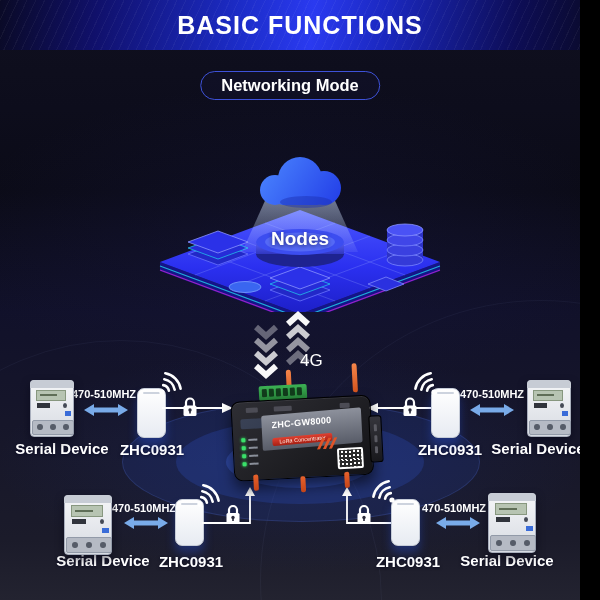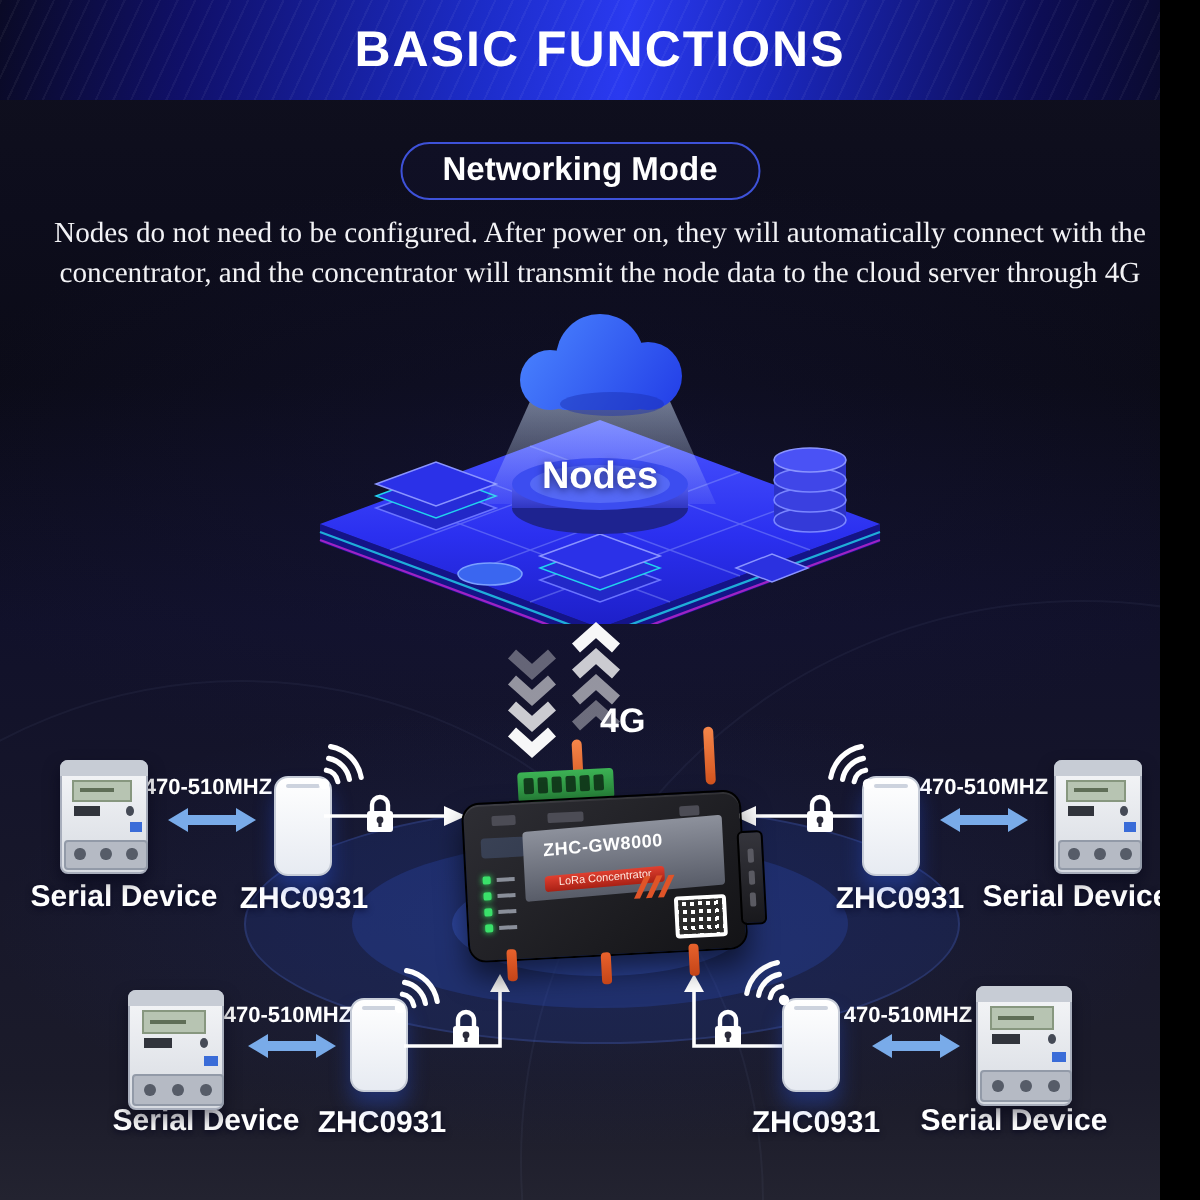--- a/index.html
+++ b/index.html
@@ -25,21 +25,21 @@
   .pill{position:absolute;left:50%;top:71px;transform:translateX(-50%);
     padding:4px 20px;border:1.5px solid #3e52d9;border-radius:17px;
     background:rgba(18,18,44,.55);font-size:16.5px;font-weight:600;white-space:nowrap;}
   .description{position:absolute;left:18px;top:107px;width:564px;text-align:center;
     font-family:"Liberation Serif",serif;font-size:14.6px;line-height:1.38;color:#f2f2f5;}
   
   .server-wrap{position:absolute;left:150px;top:150px;width:300px;height:162px;}
   .server-label{position:absolute;left:250px;top:228px;width:100px;text-align:center;
     font-size:19px;font-weight:bold;z-index:3;text-shadow:0 1px 4px rgba(0,0,40,.6);}
   
-  .uplink-label{position:absolute;left:300px;top:351px;width:44px;font-size:17px;font-weight:bold;}
+  .uplink-label{position:absolute;left:300px;top:351px;width:44px;font-size:17px;font-weight:normal;}
   
   .ripple{position:absolute;border-radius:50%;}
   .ripple.outer{left:122px;top:402px;width:356px;height:118px;
     background:rgba(43,78,205,.15);border:1px solid rgba(95,125,235,.20);}
   .ripple.mid{left:176px;top:420px;width:248px;height:84px;background:rgba(52,90,222,.22);}
   .ripple.inner{left:226px;top:436px;width:148px;height:52px;background:rgba(70,110,238,.30);}
   
   .gateway{position:absolute;left:228px;top:366px;width:154px;height:132px;z-index:5;}
   .gw-rot{position:absolute;inset:0;transform:rotate(-3deg);}
   .gw-antenna{position:absolute;width:5px;border-radius:3px;
@@ -109,21 +109,20 @@
 
   <div class="bg-arc" style="left:-140px;top:340px;width:520px;height:520px;"></div>
   <div class="bg-arc" style="left:260px;top:300px;width:560px;height:560px;"></div>
 
   <div class="banner">
     <div class="banner-title">BASIC FUNCTIONS</div>
   </div>
 
   <div class="pill">Networking Mode</div>
 
-  <div class="description">Nodes do not need to be configured. After power on, they will automatically connect with the concentrator, and the concentrator will transmit the node data to the cloud server through 4G</div>
 
   <div class="server-wrap">
     <svg width="300" height="162" viewBox="0 0 300 162">
       <defs>
         <linearGradient id="gPlat" x1="0" y1="60" x2="0" y2="164" gradientUnits="userSpaceOnUse">
           <stop offset="0" stop-color="#4a55ff"></stop>
             <stop offset=".55" stop-color="#2b30f0"></stop>
             <stop offset="1" stop-color="#1d1fc8"></stop>
         </linearGradient>
         <linearGradient id="gCloud" x1="110" y1="10" x2="185" y2="58" gradientUnits="userSpaceOnUse">

